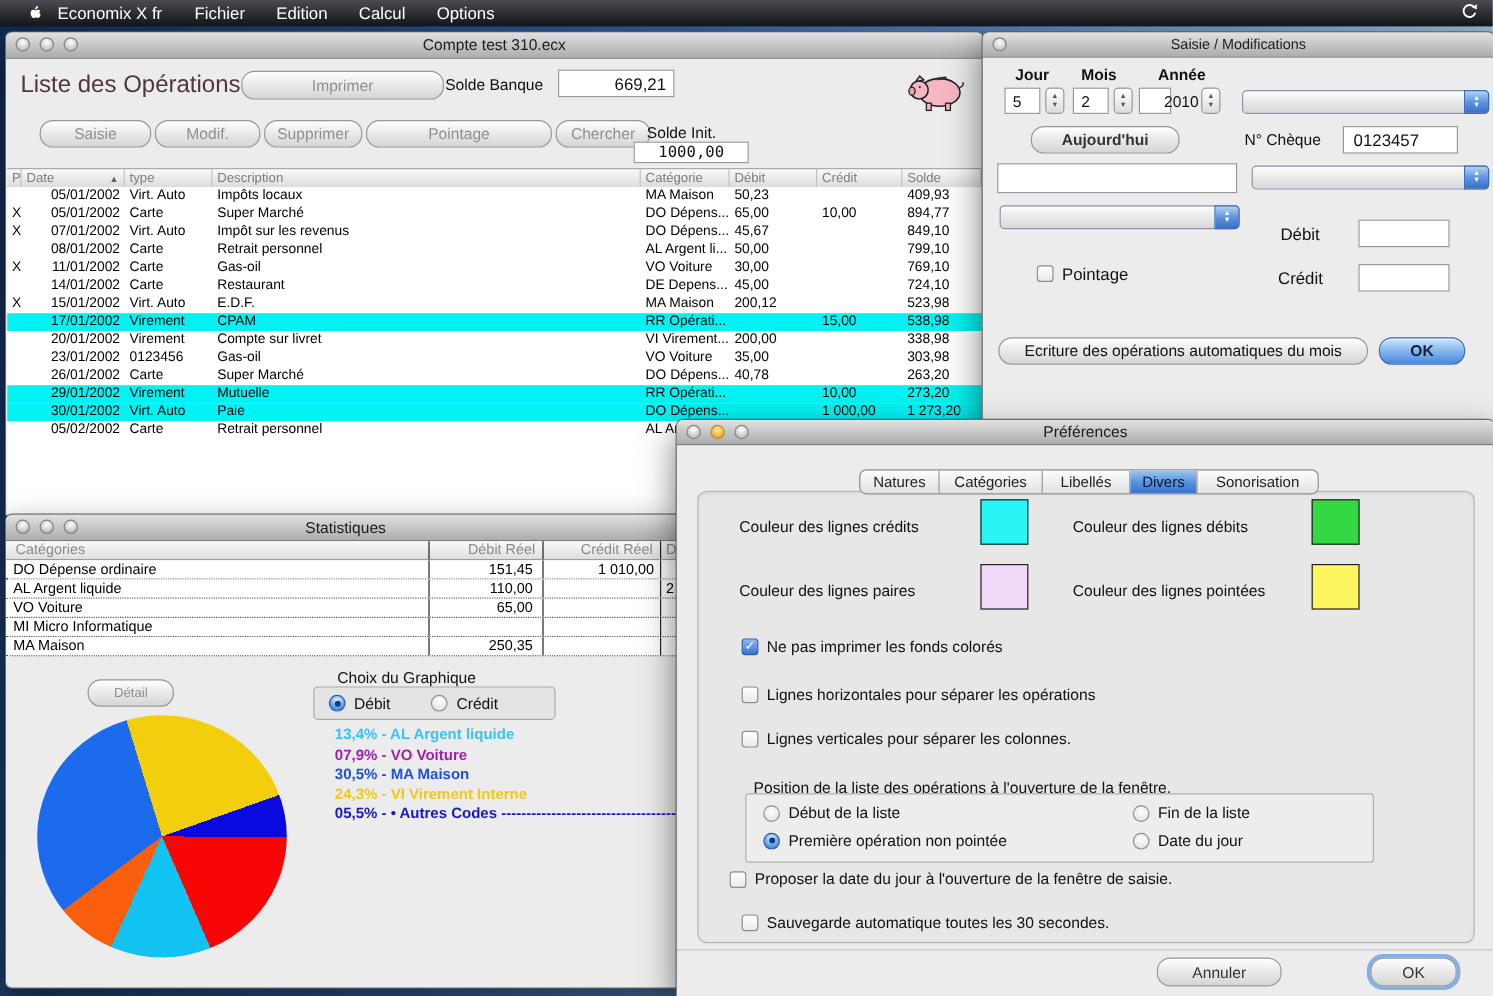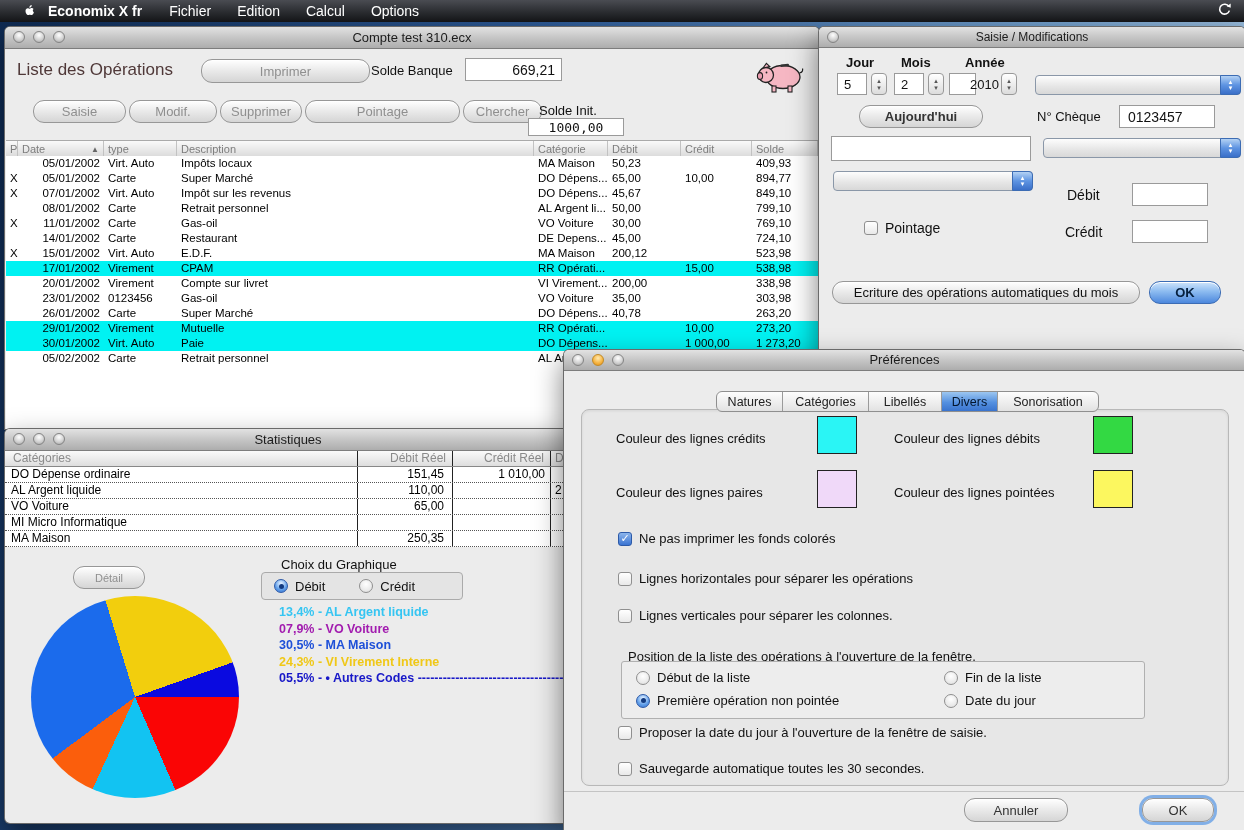--- a/index.html
+++ b/index.html
@@ -6,21 +6,21 @@
   body{
     width:1244px;height:830px;position:relative;overflow:hidden;
     font-family:"Liberation Sans","DejaVu Sans",sans-serif;
     background:linear-gradient(105deg,#0e2a52 0%,#2d5a96 38%,#6f9cc8 72%,#bed6ea 100%);
   }
   
   #menubar{position:absolute;left:0;top:0;width:1244px;height:22px;z-index:100;
     background:linear-gradient(#4a4c52,#2a2c30 55%,#131417);
     display:flex;align-items:center;color:#fff;font-size:14px;}
   #menubar .apple{margin-left:14px;width:30px;text-align:center;cursor:default;}
-  #menubar .appname{font-weight:bold;margin:0 14px 0 4px;}
+  #menubar .appname{font-weight:normal;margin:0 14px 0 4px;}
   .menu-item{margin:0 13px;}
   #menu-right{margin-left:auto;margin-right:12px;display:flex;align-items:center;}
   
   .window{position:absolute;background:#ececec;border:1px solid rgba(0,0,0,.55);
     border-radius:6px 6px 0 0;box-shadow:0 12px 28px rgba(0,0,0,.5);overflow:hidden;}
   .titlebar{height:21px;background:linear-gradient(#e2e2e2,#c6c6c6 50%,#adadad);
     border-bottom:1px solid #7d7d7d;position:relative;text-align:center;
     font-size:13px;color:#1c1c1c;line-height:21px;}
   .lights{position:absolute;left:8px;top:4px;display:flex;gap:8px;}
   .light{width:12px;height:12px;border-radius:50%;box-sizing:border-box;border:1px solid #848484;
@@ -119,21 +119,21 @@
 <div class="window" id="main-window" style="left:4px;top:26px;width:814px;height:402px;z-index:10;">
   <div class="titlebar">
     <span class="lights">
       <span class="light"></span>
       <span class="light"></span>
       <span class="light"></span>
     </span>
     <span>Compte test 310.ecx</span>
   </div>
   <div class="wincontent">
-    <div class="label" style="left:12px;top:12px;font-size:17px;color:#4f3838;">Liste des Opérations</div>
+    <div class="label" style="left:12px;top:12px;font-size:20px;color:#4f3838;">Liste des Opérations</div>
     <div class="btn graytext" style="left:178px;top:11px;width:167px;height:22px;font-size:13px;">Imprimer</div>
     <div class="label" style="left:366px;top:15px;font-size:13px;">Solde Banque</div>
     <div class="field right" style="left:460px;top:10px;width:97px;height:23px;font-size:14px;">669,21</div>
     <span style="position:absolute;left:750px;top:8px;">
       <svg width="50" height="38" viewBox="0 0 50 38">
         <ellipse cx="28" cy="21" rx="17" ry="11.5" fill="#f6b7c3" stroke="#222" stroke-width="1.3"></ellipse>
         <circle cx="11" cy="19" r="7.5" fill="#f6b7c3" stroke="#222" stroke-width="1.3"></circle>
         <path d="M8 12 l3.4-4.6 3.4 3.2 z" fill="#f6b7c3" stroke="#222" stroke-width="1.2"></path>
         <ellipse cx="5" cy="20" rx="2.6" ry="3.4" fill="#eb9db0" stroke="#222" stroke-width="1.1"></ellipse>
         <circle cx="11.5" cy="16.5" r="0.9" fill="#222"></circle>
@@ -516,21 +516,21 @@
             <i></i>
           </span>
           <span>Première opération non pointée</span>
         </div>
         <div class="radiorow" style="position: absolute; left: 322px; top: 31px;">
           <span class="radio"></span>
           <span>Date du jour</span>
         </div>
       </div>
     <div id="pref-cbs-bottom">
-        <div class="cbrow" style="left: 54px; top: 355px;">
+        <div class="cbrow" style="left: 44px; top: 355px;">
           <span class="cb"></span>
           <span>Proposer la date du jour à l'ouverture de la fenêtre de saisie.</span>
         </div>
         <div class="cbrow" style="left: 54px; top: 391px;">
           <span class="cb"></span>
           <span>Sauvegarde automatique toutes les 30 secondes.</span>
         </div>
       </div>
     <div id="pref-footer-sep" style="top:421px;"></div>
     <div class="btn" style="left:400px;top:428px;width:102px;height:22px;font-size:13px;">Annuler</div>

